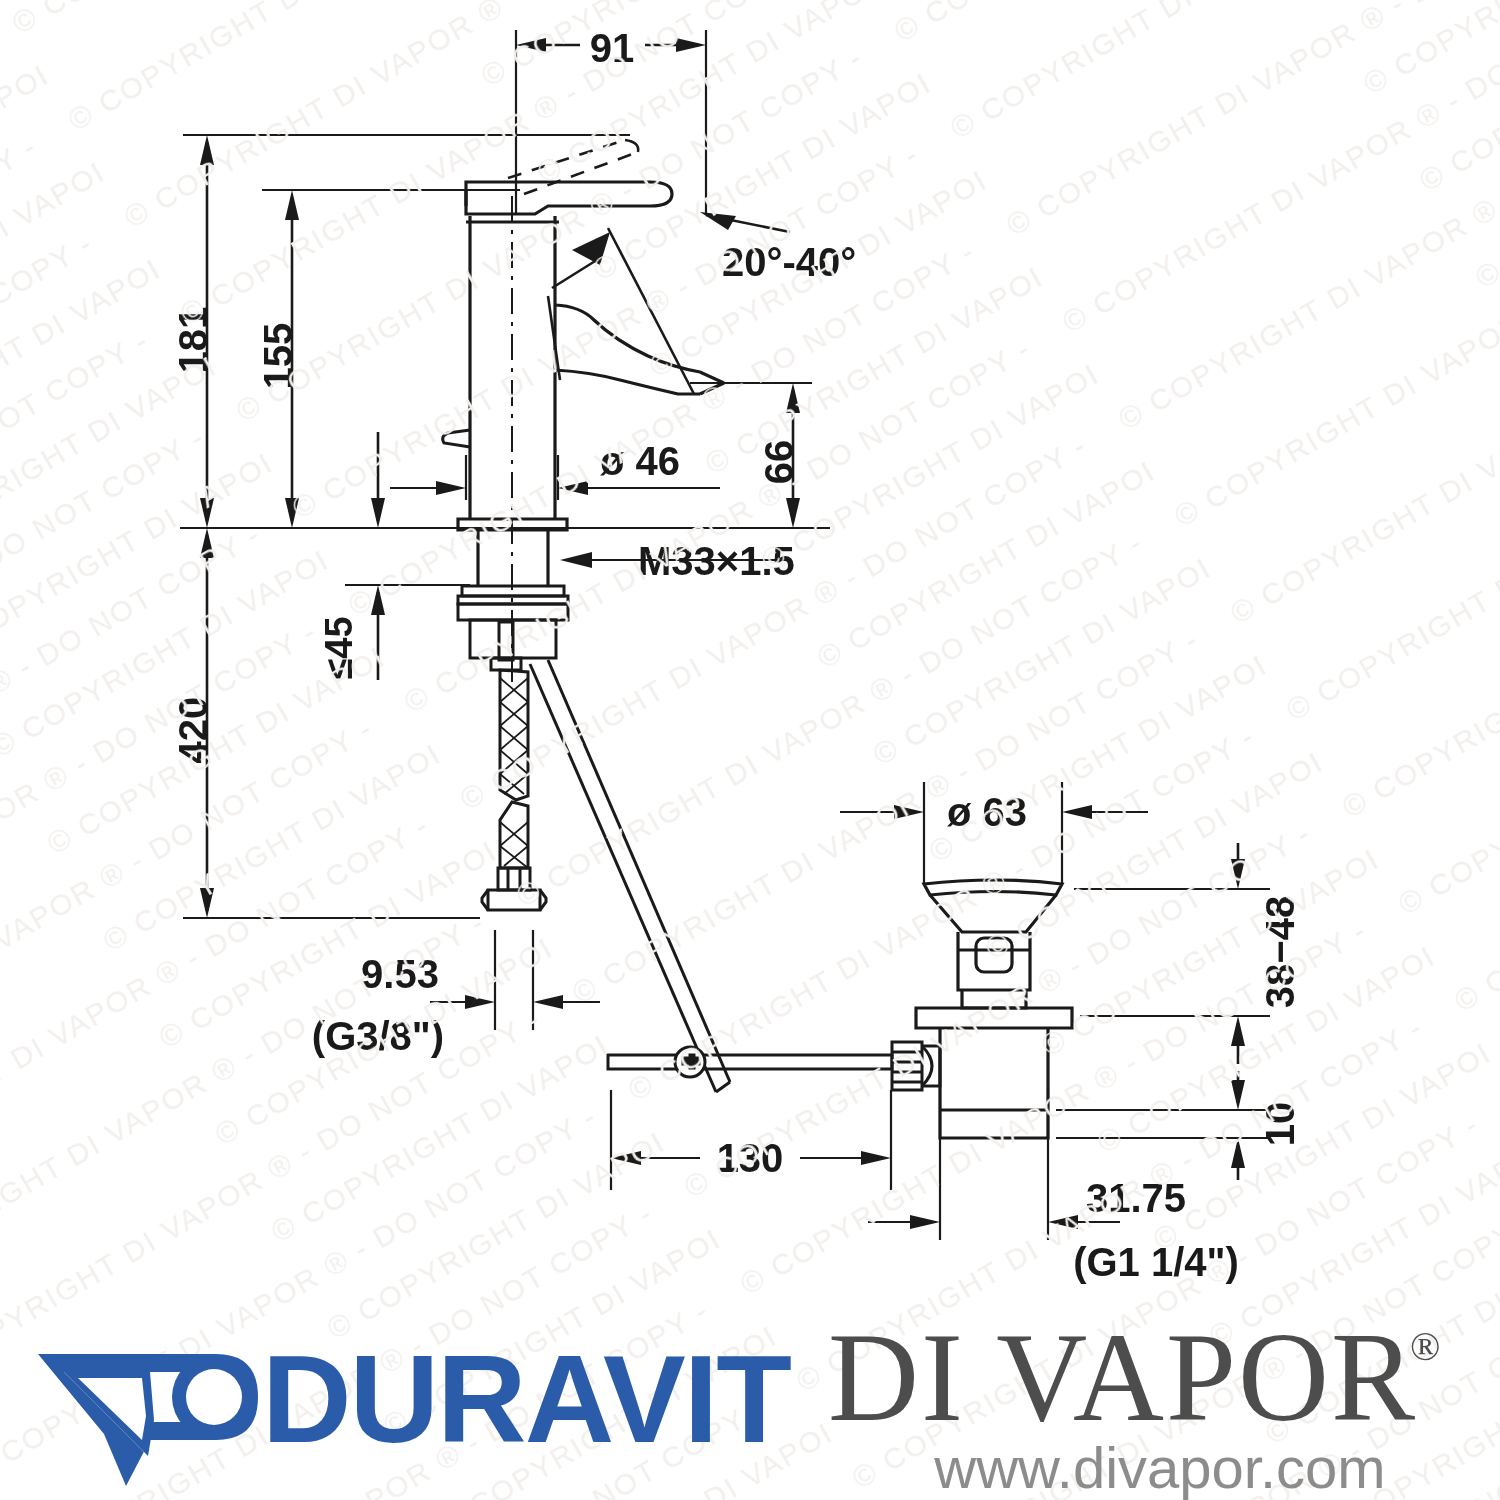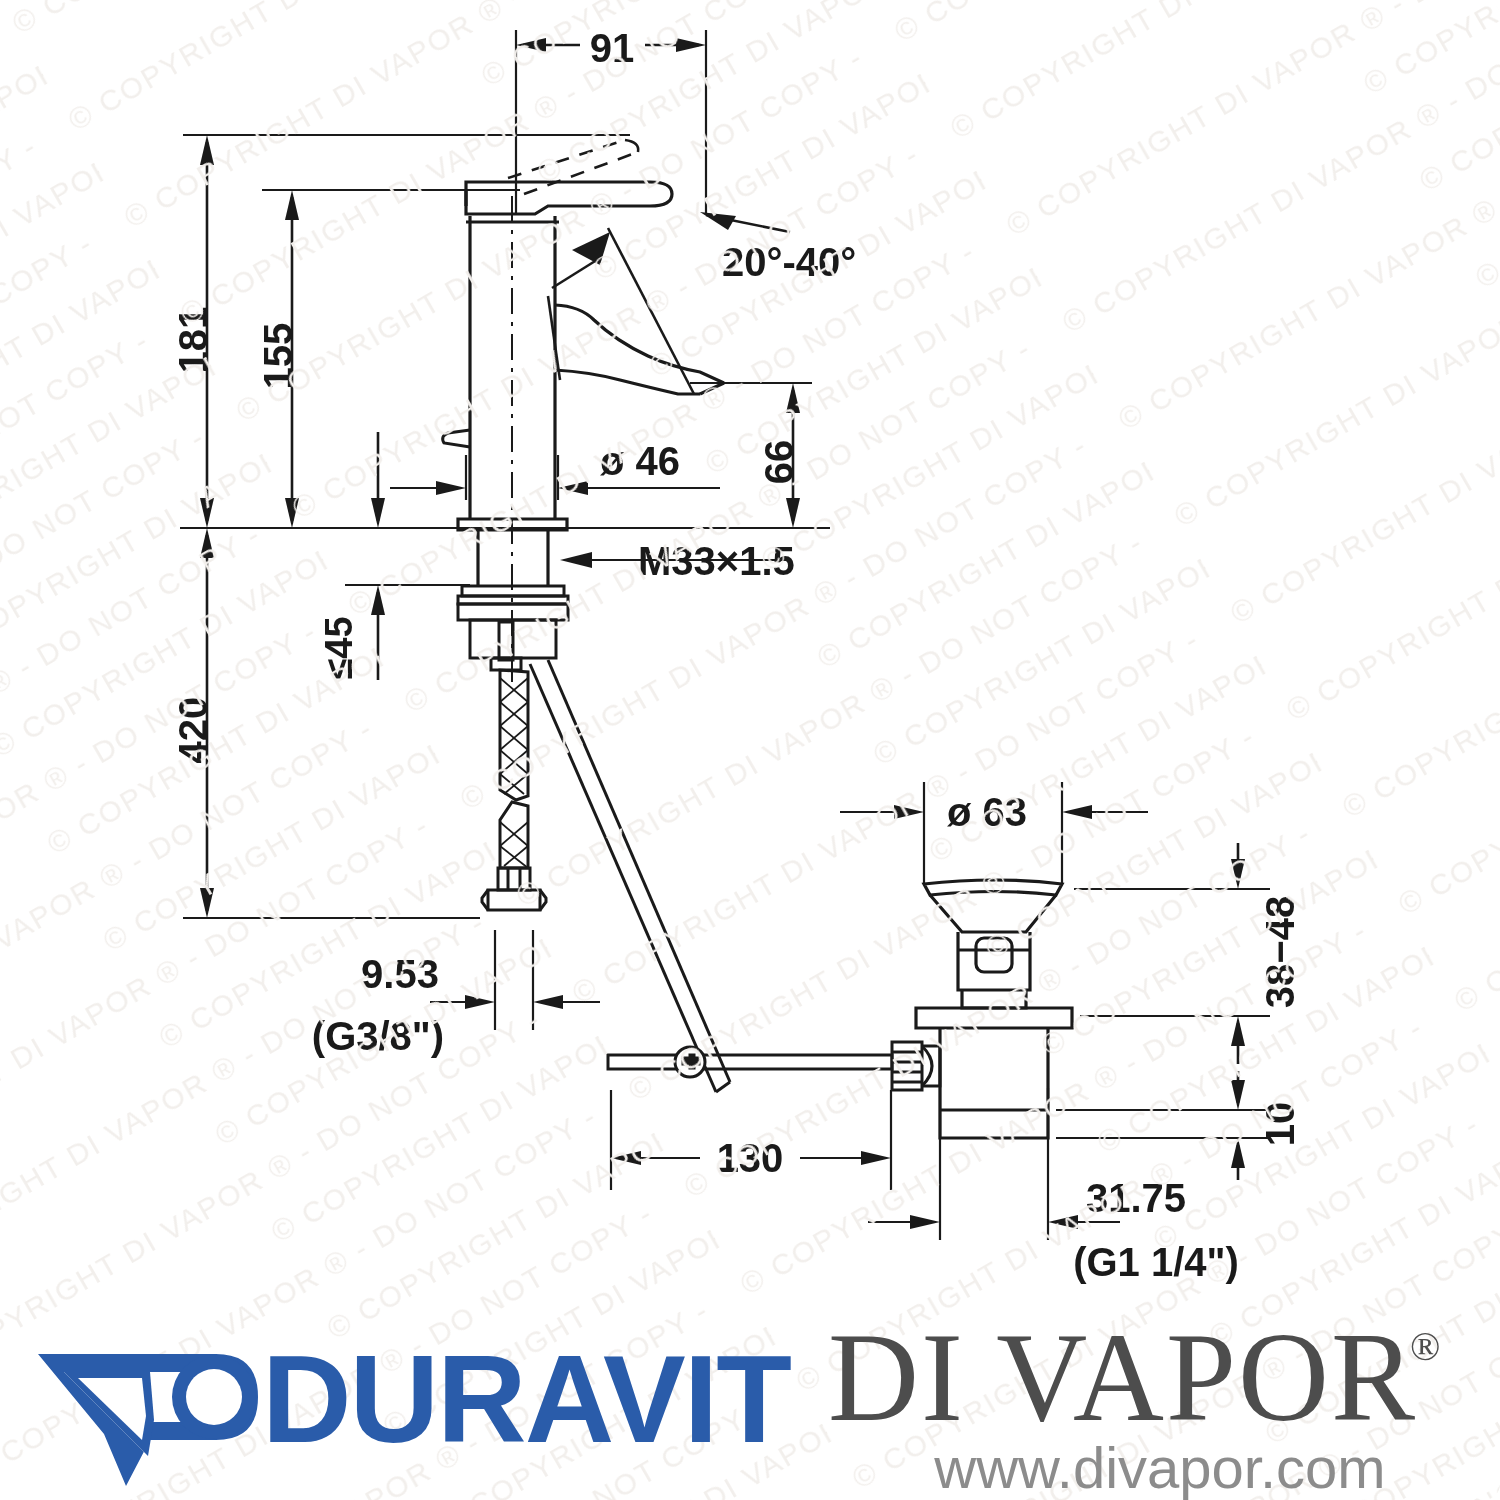--- a/index.html
+++ b/index.html
@@ -7,21 +7,20 @@
     padding: 0;
     background: #ffffff;
   }
   #page {
     position: relative;
     width: 1500px;
     height: 1500px;
     background: #ffffff;
     overflow: hidden;
     font-family: "Liberation Sans", sans-serif;
-    border-radius: 16px;
   }
   #watermark {
     position: absolute;
     left: 0; top: 0;
     width: 1500px;
     height: 1500px;
     pointer-events: none;
     z-index: 5;
   }
   #drawing {

